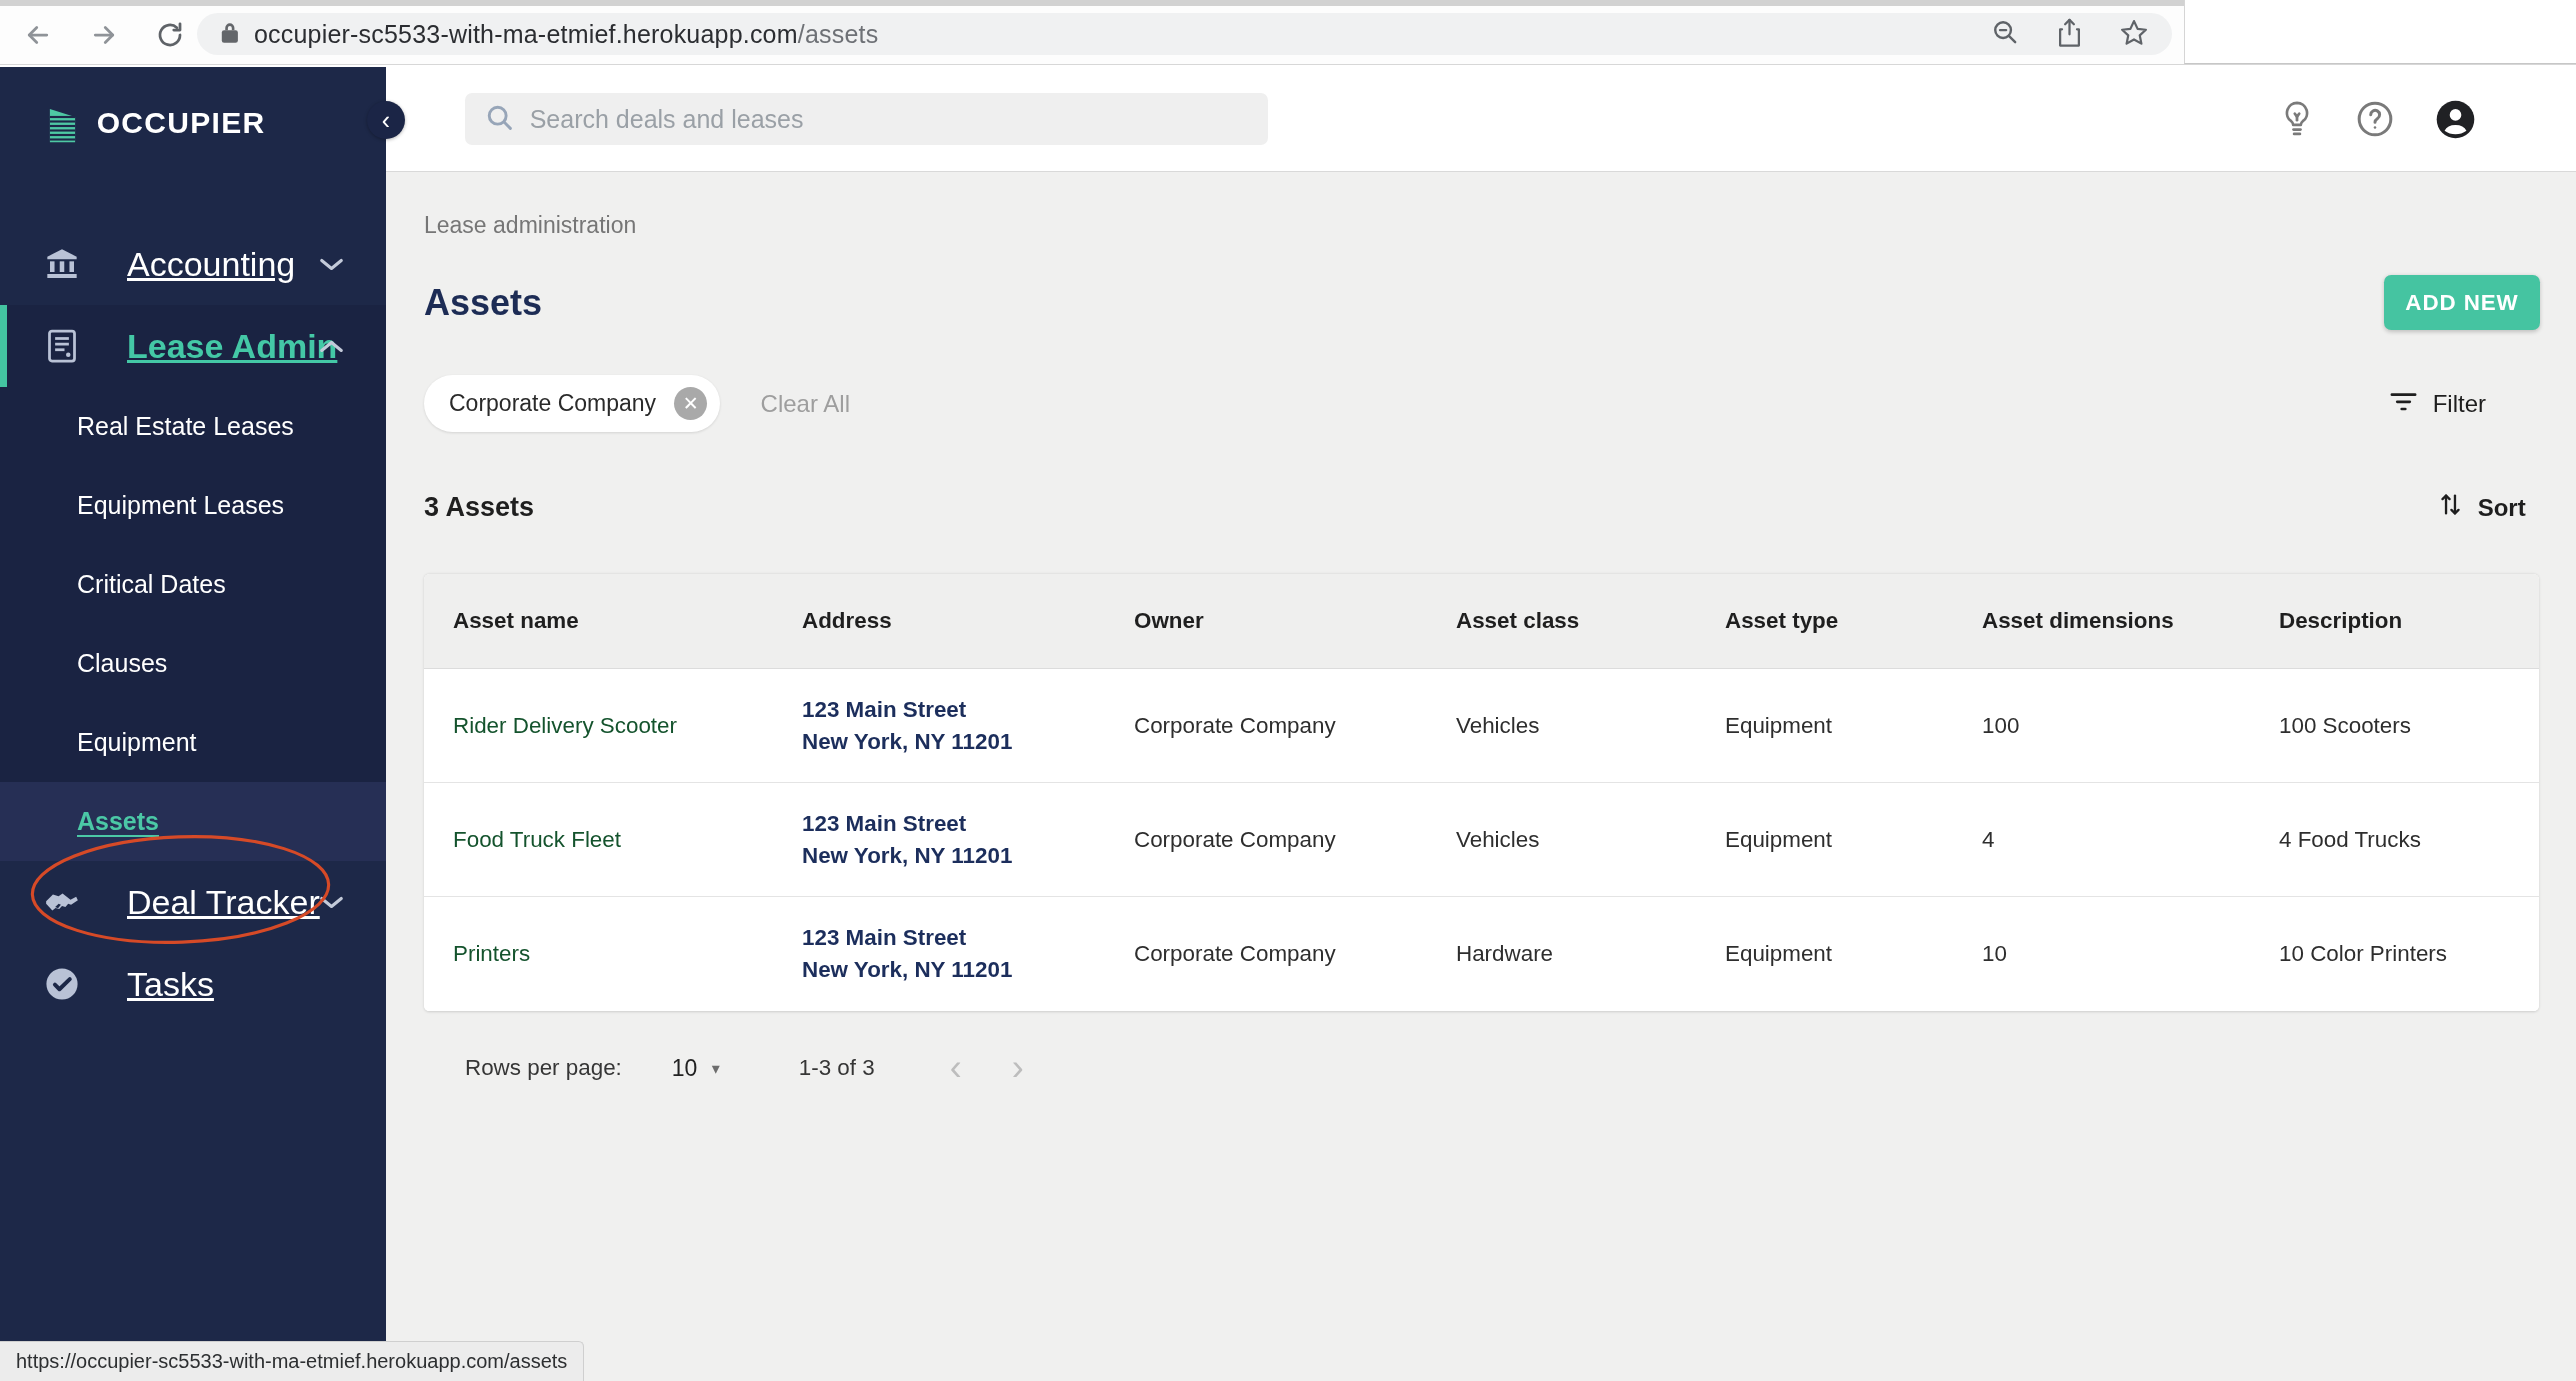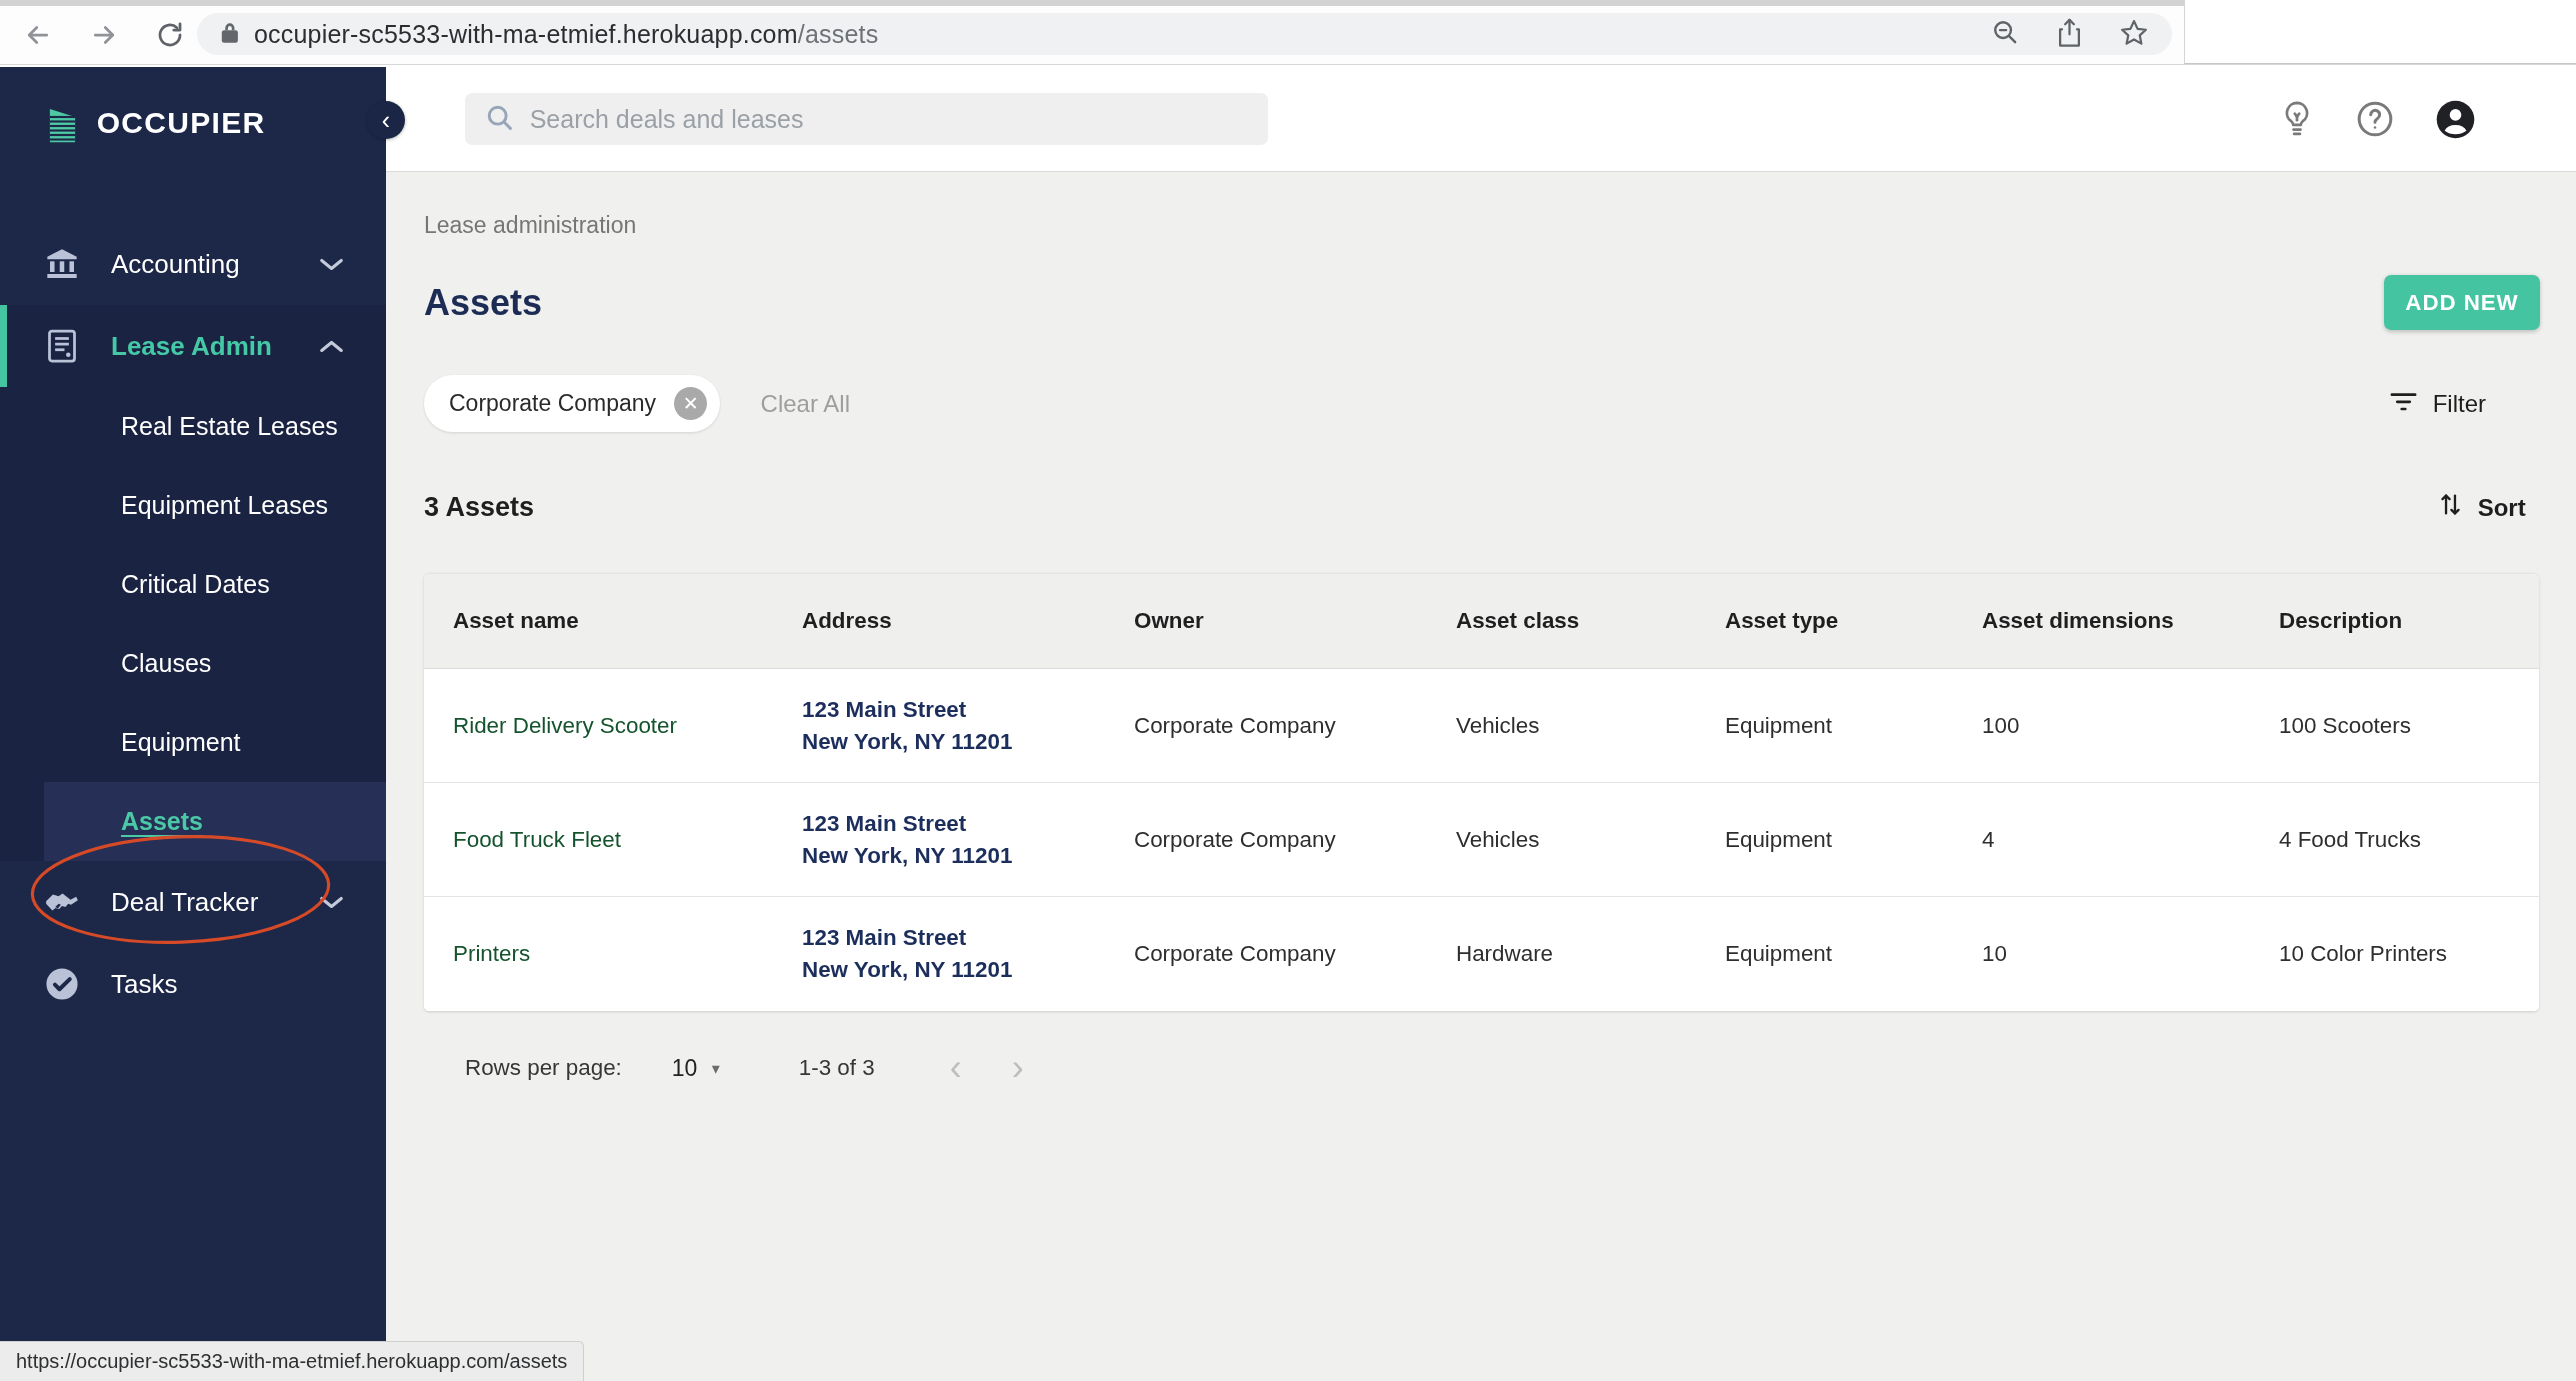--- a/index.html
+++ b/index.html
@@ -21,27 +21,27 @@
   .app { position:absolute; top:67px; left:0; right:0; bottom:0; }
 
   
   .sidebar { position:absolute; left:0; top:0; bottom:0; width:386px; background:#1D2848; z-index:10; }
   .logo-row { display:flex; align-items:center; gap:19.7px; padding:34px 0 0 48px; height:77px; }
   .logo-text { color:#fff; font-size:30px; font-weight:700; letter-spacing:1.3px; }
   .collapse-btn { position:absolute; right:-19px; top:34px; width:38px; height:38px; border-radius:50%; background:#1B2546; color:#fff; display:flex; align-items:center; justify-content:center; font-size:25px; line-height:1; box-shadow:0 0.9px 3.6px rgba(0,0,0,.3); z-index:12; cursor:pointer; }
   .nav { margin-top:79px; }
   .nav-item { height:82px; display:flex; align-items:center; position:relative; cursor:pointer; }
   .nav-item .ico { width:34px; margin-left:45px; display:flex; justify-content:center; }
-  .nav-item .lbl { margin-left:32px; font-size:26px; font-weight:500; color:#fff; }
+  .nav-item .lbl { margin-left:48px; font-size:34px; font-weight:500; color:#fff;text-decoration:underline; }
   .nav-item .chev { position:absolute; right:41px; display:flex; }
   .nav-item.active-parent { background:#1A2342; }
   .nav-item.active-parent::before { content:""; position:absolute; left:0; top:0; bottom:0; width:7.2px; background:#44C4A1; }
   .nav-item.active-parent .lbl { color:#44C8A6; font-weight:700; }
   .subnav { background:#1A2342; }
-  .sub-item { height:79px; display:flex; align-items:center; padding-left:77px; font-size:25px; color:#fff; cursor:pointer;margin-left:44px; }
+  .sub-item { height:79px; display:flex; align-items:center; padding-left:77px; font-size:25px; color:#fff; cursor:pointer; }
   .sub-item.active { background:#262F55; }
   .sub-item.active .sub-lbl { color:#4BC8A6; font-weight:700; text-decoration:underline; text-underline-offset:5.4px; }
   .annotation-ellipse { position:absolute; left:25px; top:760px; pointer-events:none; z-index:15; }
 
   
   .app-header { position:absolute; left:386px; right:0; top:0; height:105px; background:#fff; border-bottom:1.8px solid #d9d9d9; }
   .search-box { position:absolute; left:79px; top:26px; width:803px; height:52px; border-radius:7.2px; background:#efefef; display:flex; align-items:center; padding:0 19.7px; }
   .search-box input { border:none; outline:none; background:transparent; font-family:"Liberation Sans",sans-serif; font-size:25px; color:#0369a1; margin-left:16px; width:100%; }
   .search-box input::placeholder { color:#9aa0a6; }
   .header-icons { position:absolute; right:100px; top:0; height:100%; display:flex; align-items:center; gap:41px; }

